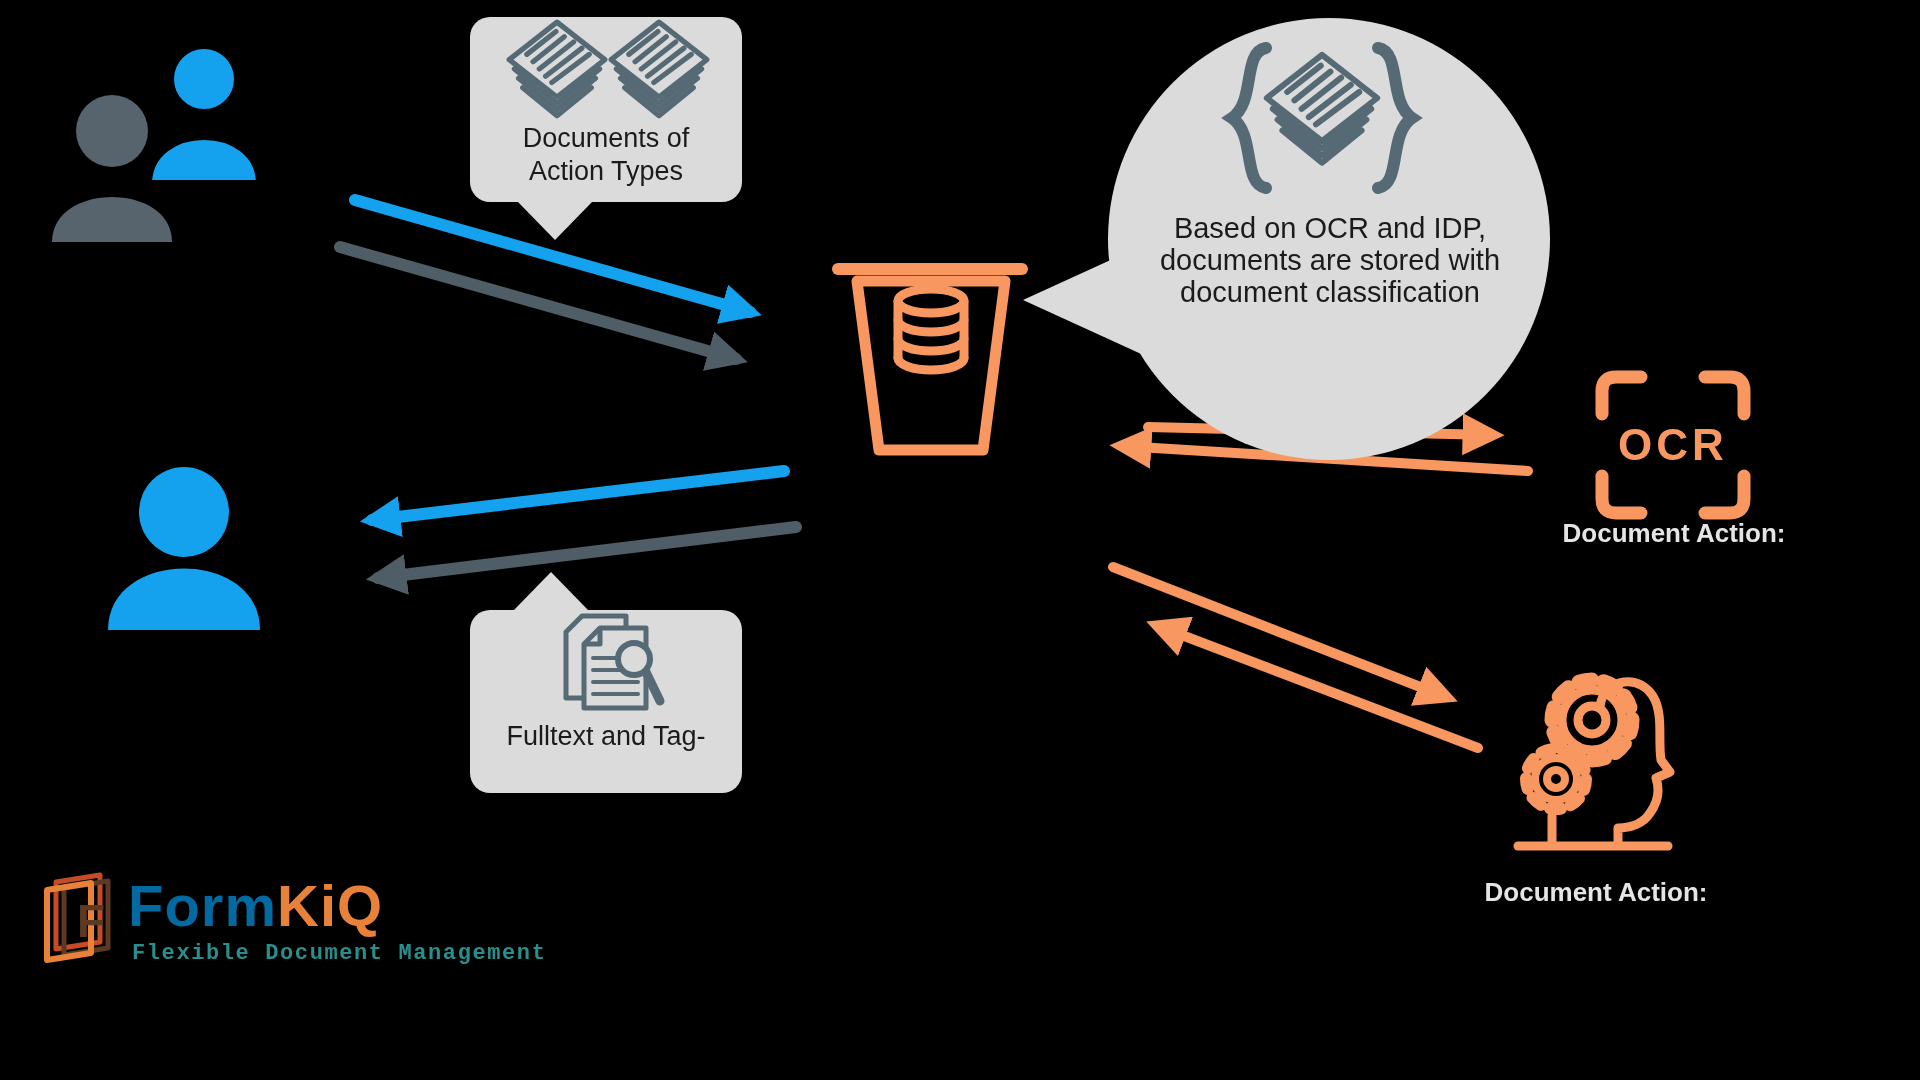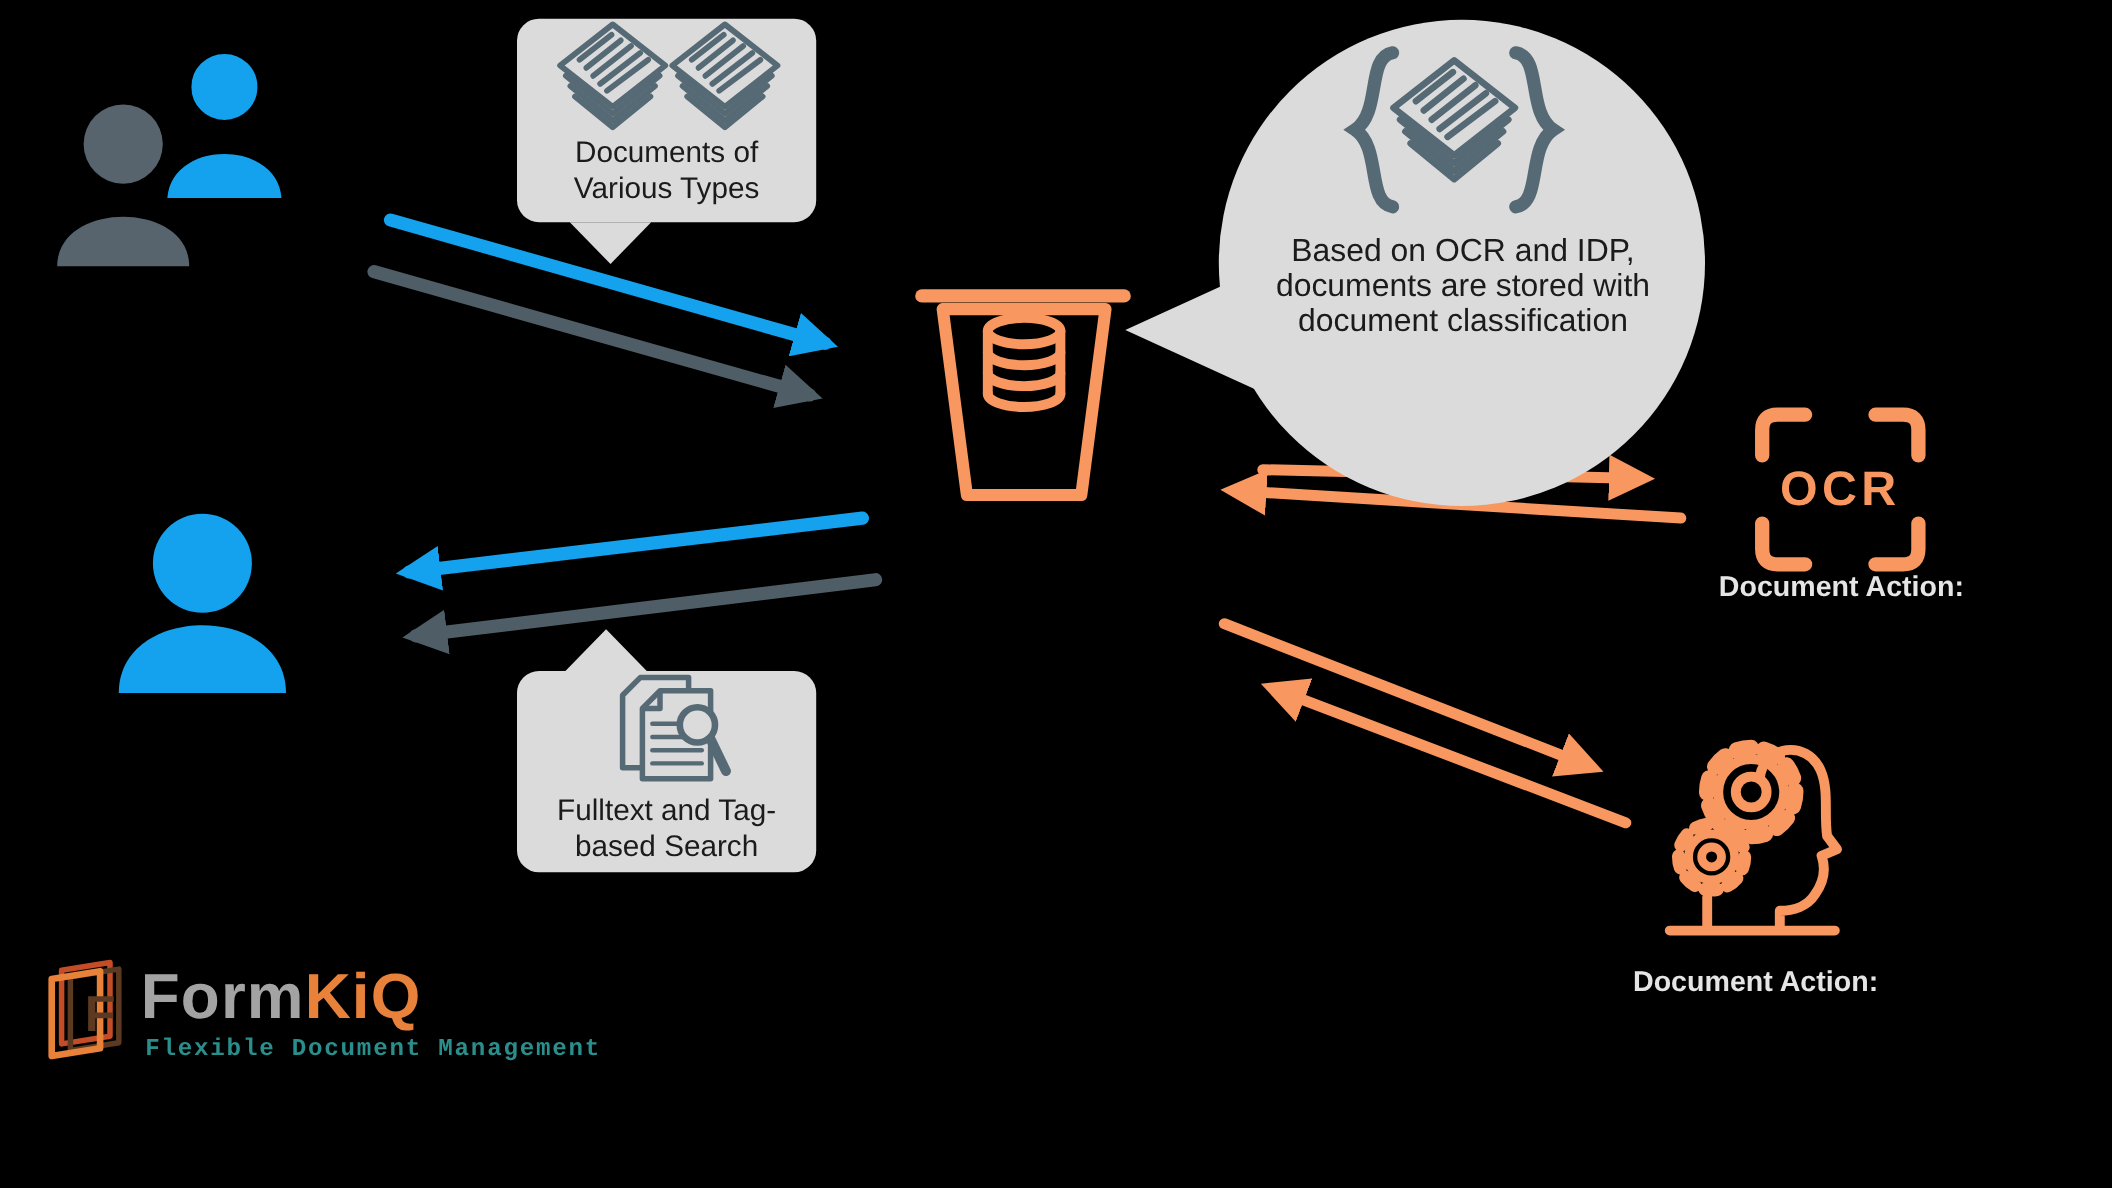--- a/index.html
+++ b/index.html
@@ -22,21 +22,21 @@
   #bubble-docs-text{left:470px;top:122px;width:272px;font-size:27px;line-height:33px;}
   #bubble-search-text{left:470px;top:720px;width:272px;font-size:27px;line-height:33px;}
   #circle-text{left:1120px;top:212px;width:420px;font-size:29px;line-height:32px;}
   #ocr-text{left:1600px;top:420px;width:146px;font-size:44px;font-weight:bold;
       letter-spacing:4px;color:#F8975F;}
   .action-label{font-size:26px;font-weight:bold;color:#e5e5e5;white-space:nowrap;}
   #action-ocr{left:1554px;top:518px;width:240px;}
   #action-head{left:1476px;top:877px;width:240px;}
   #logo-text{left:128px;top:872px;width:500px;text-align:left;font-size:58px;
       font-weight:bold;letter-spacing:1px;}
-  #logo-text .form{color:#a3a3a3;text-align:center;}
+  #logo-text .form{color:#0369a1;text-align:center;}
   #logo-text .kiq{color:#E8823B;}
   #logo-mark-letter{left:66px;top:894px;width:50px;font-size:46px;font-weight:bold;
       color:#5C3A21;text-align:center;z-index:4;}
   #tagline{left:132px;top:941px;width:560px;text-align:left;font-size:22px;font-weight:bold;
       letter-spacing:1.6px;color:#2A8F8C;font-family:"Liberation Mono", monospace;}
   #main-title{left:672px;top:901px;text-align:left;}
   #main-title span{display:inline-block;white-space:nowrap;font-size:100px;font-weight:bold;
       color:#E0751C;line-height:1;transform:scaleX(0.5);transform-origin:left top;}
 </style>
 </head>
@@ -180,32 +180,31 @@
       </g>
       <g>
         <circle cx="634" cy="659" r="16" fill="#DBDBDB" stroke="#566A75" stroke-width="6"></circle>
         <line x1="646" y1="672" x2="660" y2="701" stroke="#566A75" stroke-width="9" stroke-linecap="round"></line>
       </g>
     </g>
   </svg>
 
   <div class="txt" id="bubble-docs-text">
     <div>Documents of</div>
-    <div>Various Types</div>
+    <div>Action Types</div>
   </div>
 
   <div class="txt" id="circle-text">
     <div>Based on OCR and IDP,</div>
     <div>documents are stored with</div>
     <div>document classification</div>
   </div>
 
   <div class="txt" id="bubble-search-text">
     <div>Fulltext and Tag-</div>
-    <div>based Search</div>
   </div>
 
   <div class="txt" id="ocr-text">OCR</div>
   <div class="txt action-label" id="action-ocr">Document Action:</div>
   <div class="txt action-label" id="action-head">Document Action:</div>
 
   <div class="txt" id="logo-mark-letter">F</div>
   <div class="txt" id="logo-text">
     <span class="form">Form</span><span class="kiq">KiQ</span>
   </div>

